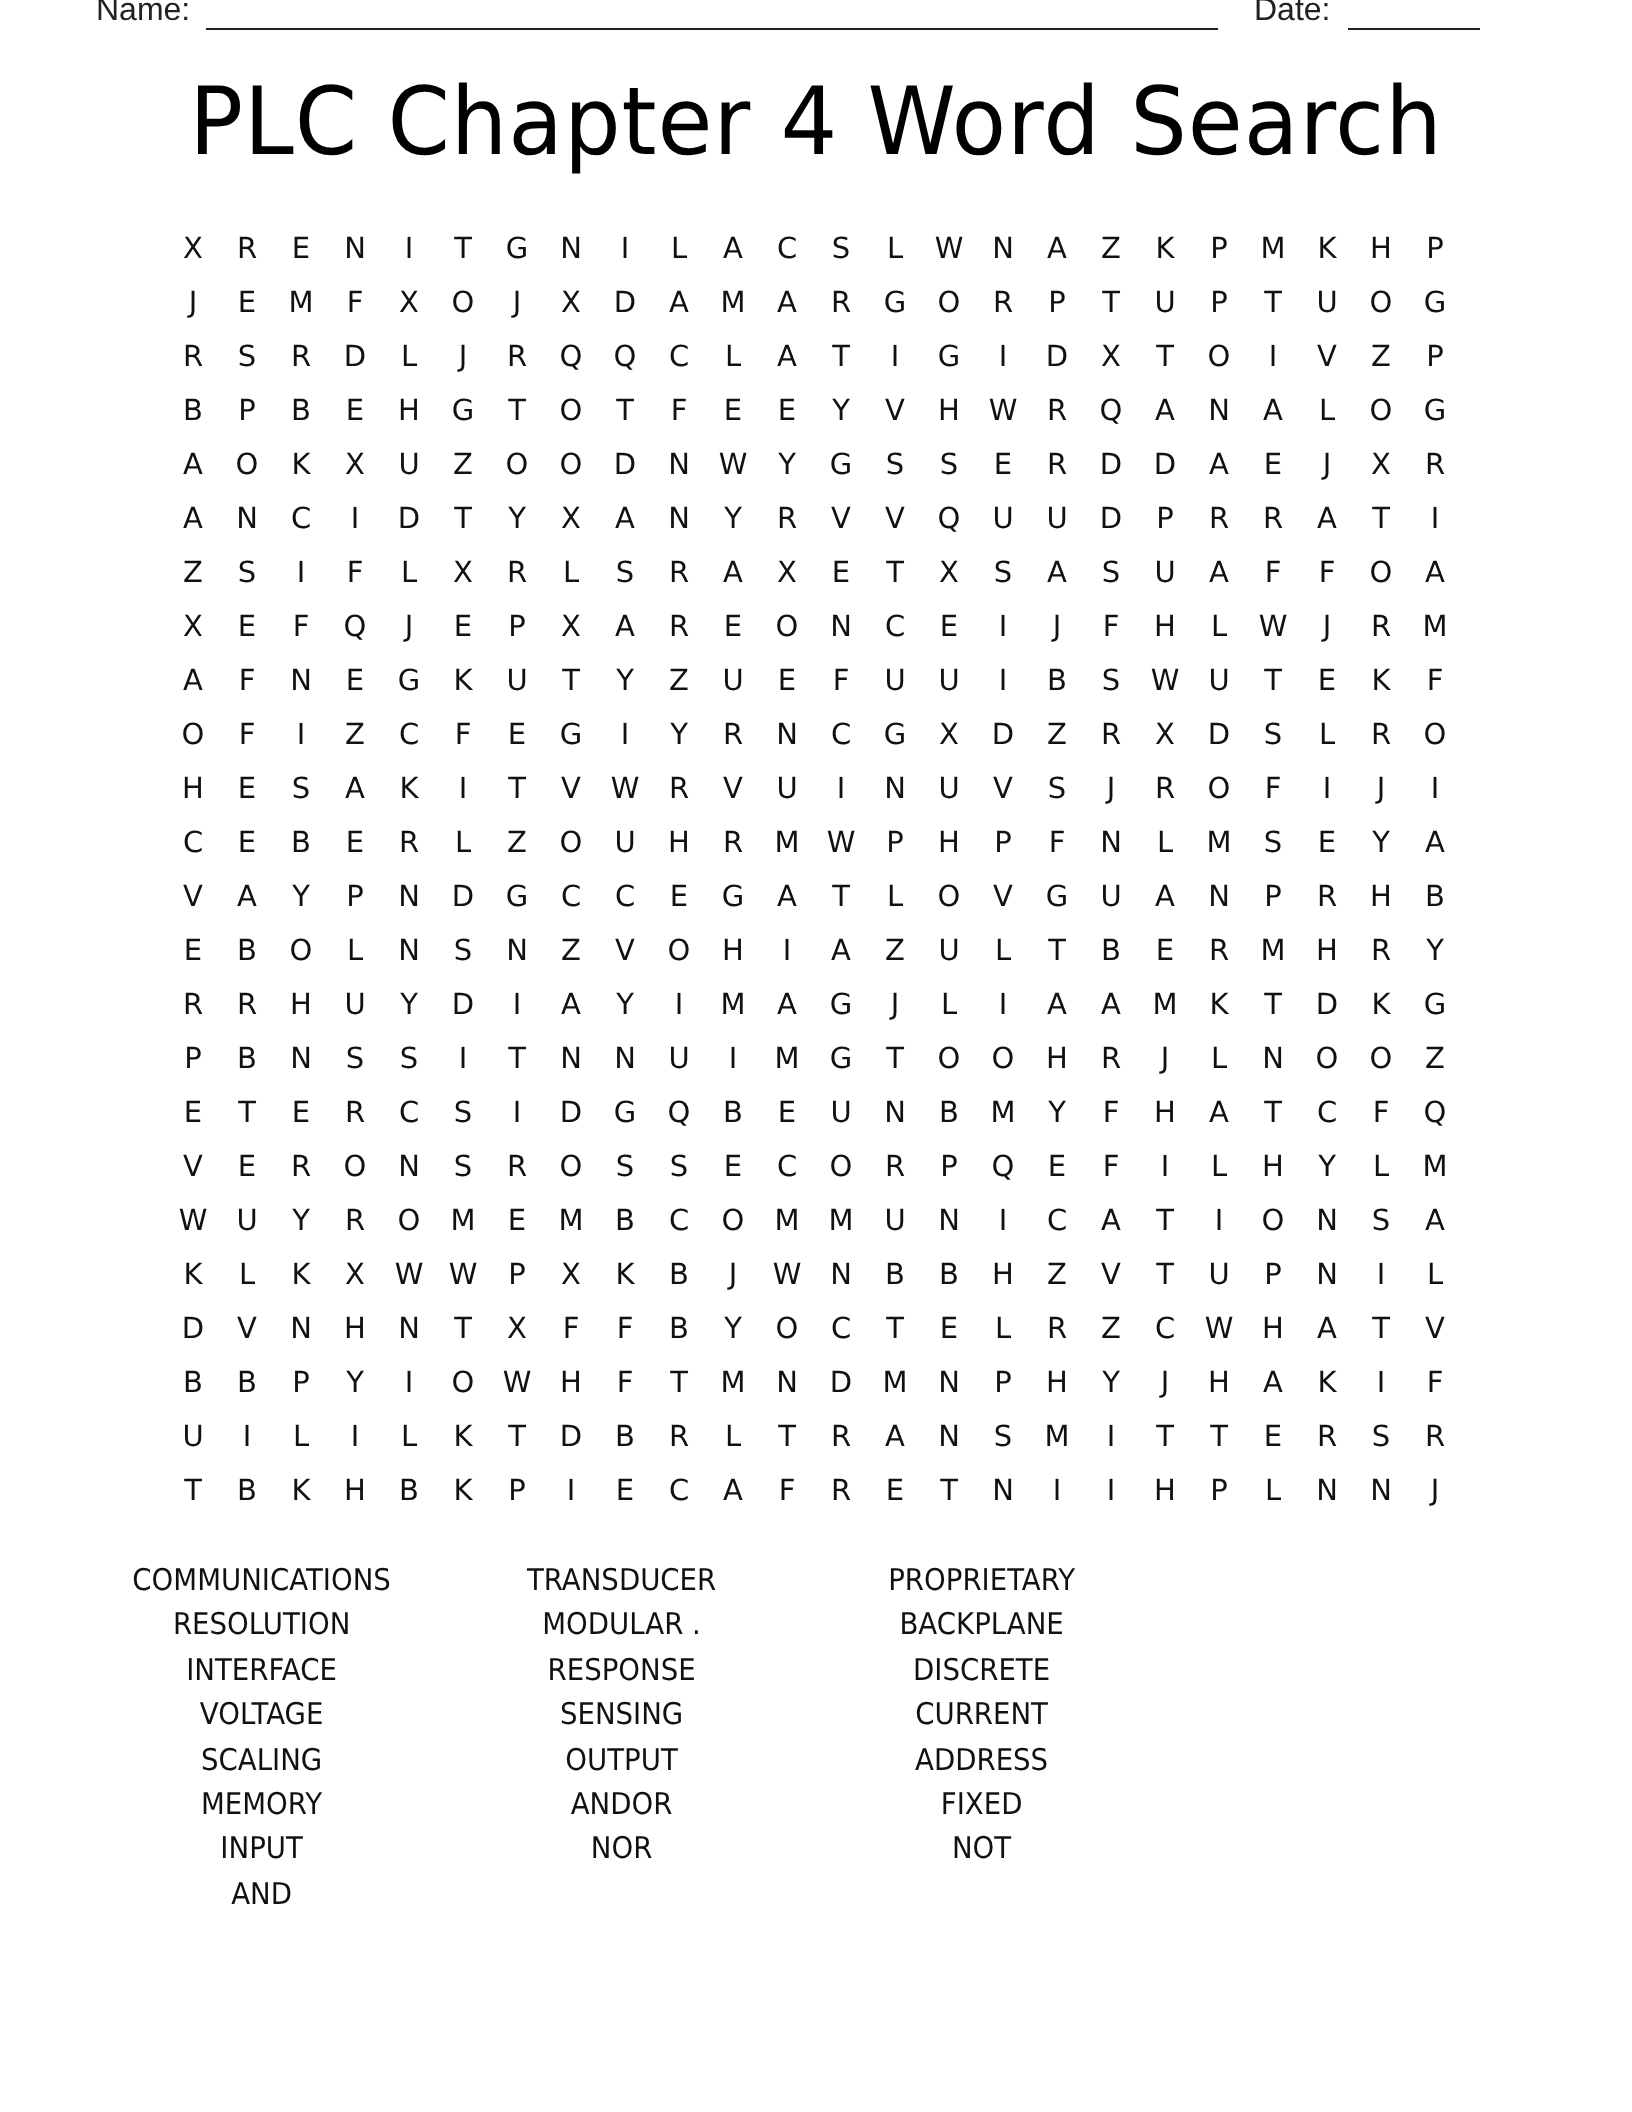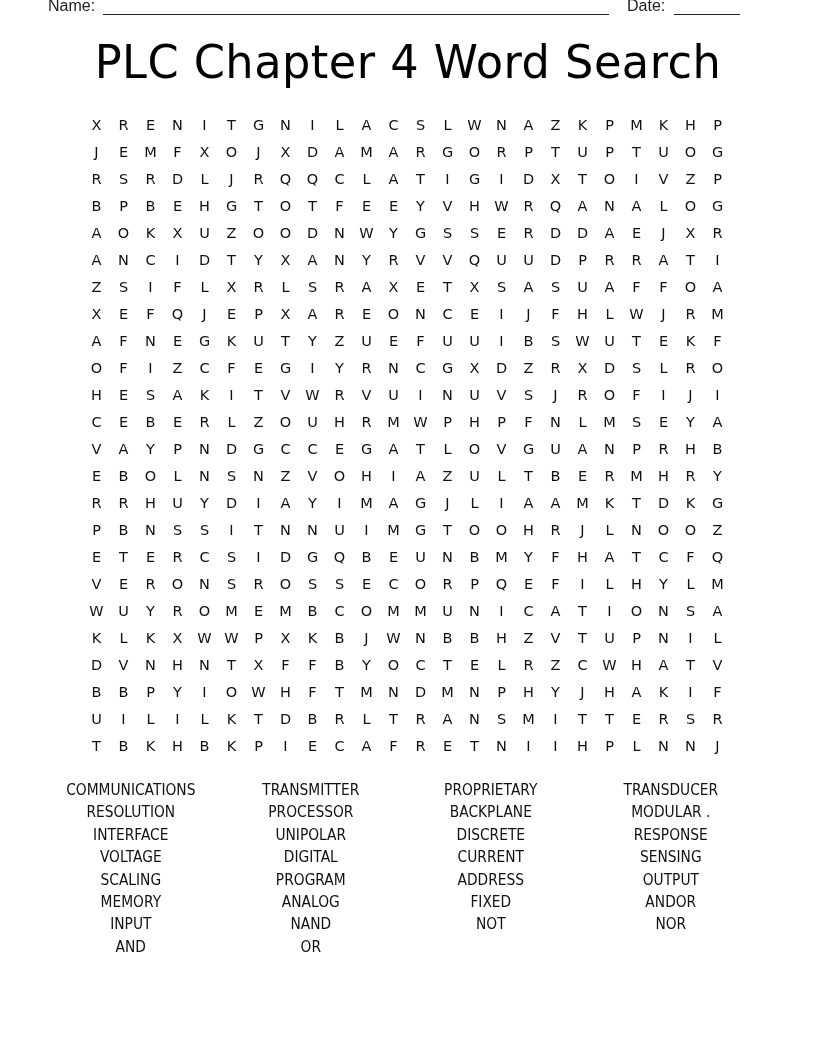--- a/index.html
+++ b/index.html
@@ -632,40 +632,30 @@
       <span class="word">COMMUNICATIONS</span>
       <span class="word">RESOLUTION</span>
       <span class="word">INTERFACE</span>
       <span class="word">VOLTAGE</span>
       <span class="word">SCALING</span>
       <span class="word">MEMORY</span>
       <span class="word">INPUT</span>
       <span class="word">AND</span>
     </div>
     <div class="word-col">
-      <span class="word">TRANSMITTER</span>
-      <span class="word">PROCESSOR</span>
-      <span class="word">UNIPOLAR</span>
-      <span class="word">DIGITAL</span>
-      <span class="word">PROGRAM</span>
-      <span class="word">ANALOG</span>
-      <span class="word">NAND</span>
-      <span class="word">OR</span>
+      <span class="word">TRANSDUCER</span>
+      <span class="word">MODULAR .</span>
+      <span class="word">RESPONSE</span>
+      <span class="word">SENSING</span>
+      <span class="word">OUTPUT</span>
+      <span class="word">ANDOR</span>
+      <span class="word">NOR</span>
     </div>
     <div class="word-col">
       <span class="word">PROPRIETARY</span>
       <span class="word">BACKPLANE</span>
       <span class="word">DISCRETE</span>
       <span class="word">CURRENT</span>
       <span class="word">ADDRESS</span>
       <span class="word">FIXED</span>
       <span class="word">NOT</span>
     </div>
-    <div class="word-col">
-      <span class="word">TRANSDUCER</span>
-      <span class="word">MODULAR .</span>
-      <span class="word">RESPONSE</span>
-      <span class="word">SENSING</span>
-      <span class="word">OUTPUT</span>
-      <span class="word">ANDOR</span>
-      <span class="word">NOR</span>
-    </div>
   </div>
 
 </body></html>

